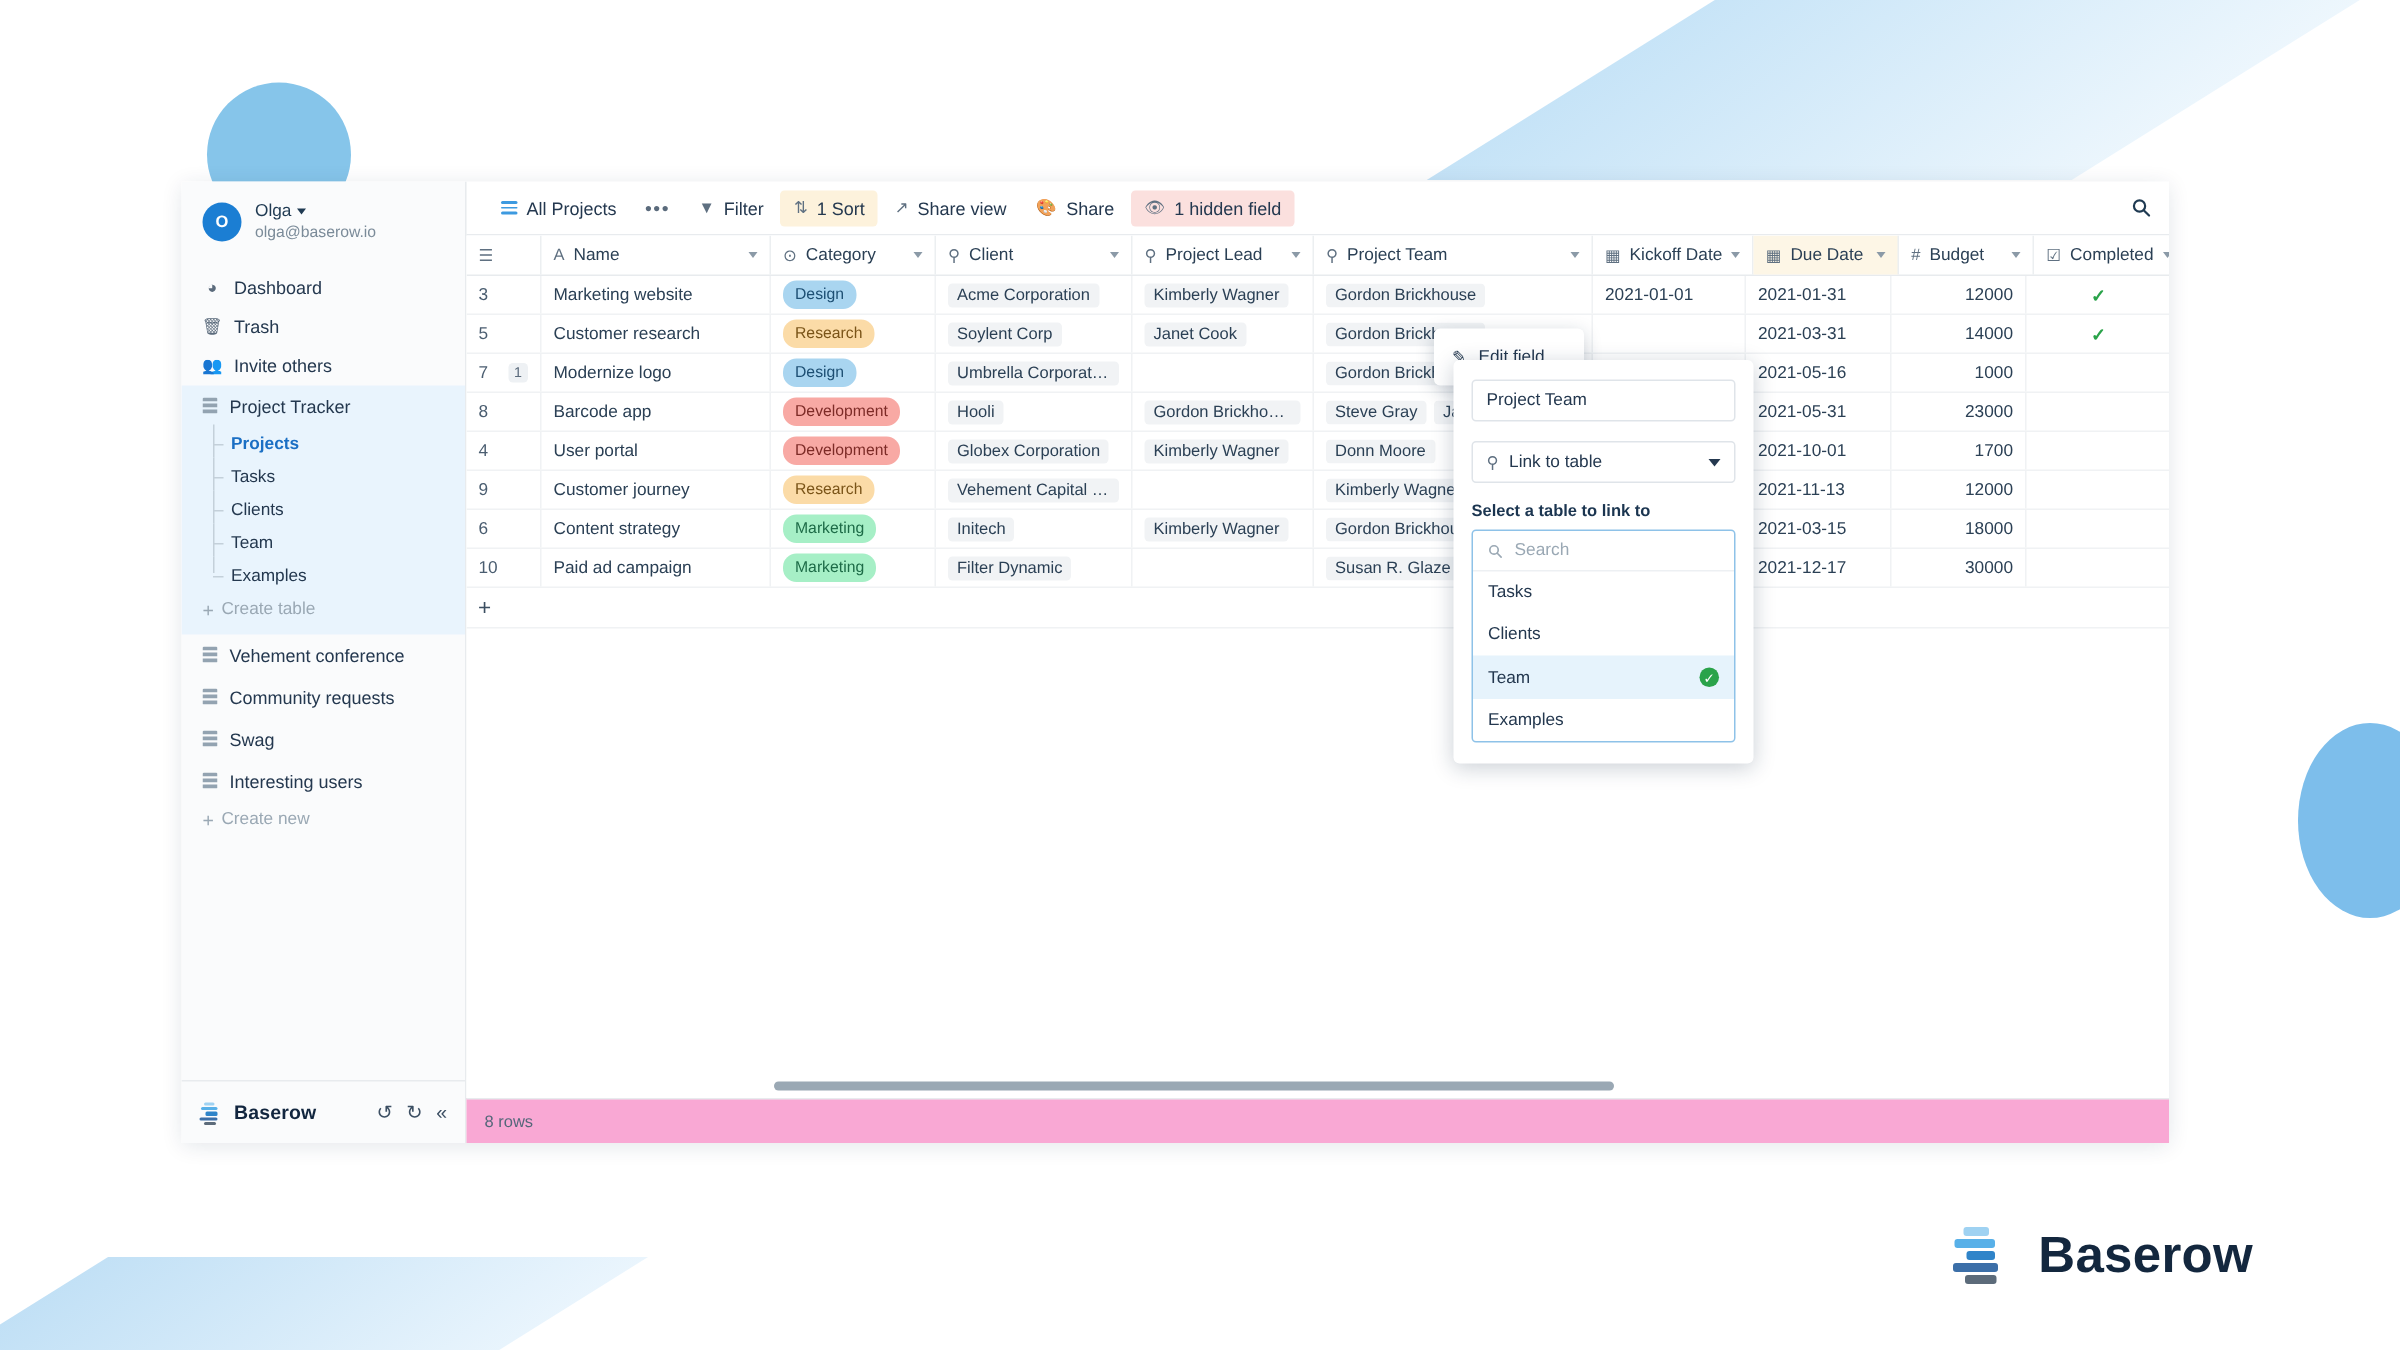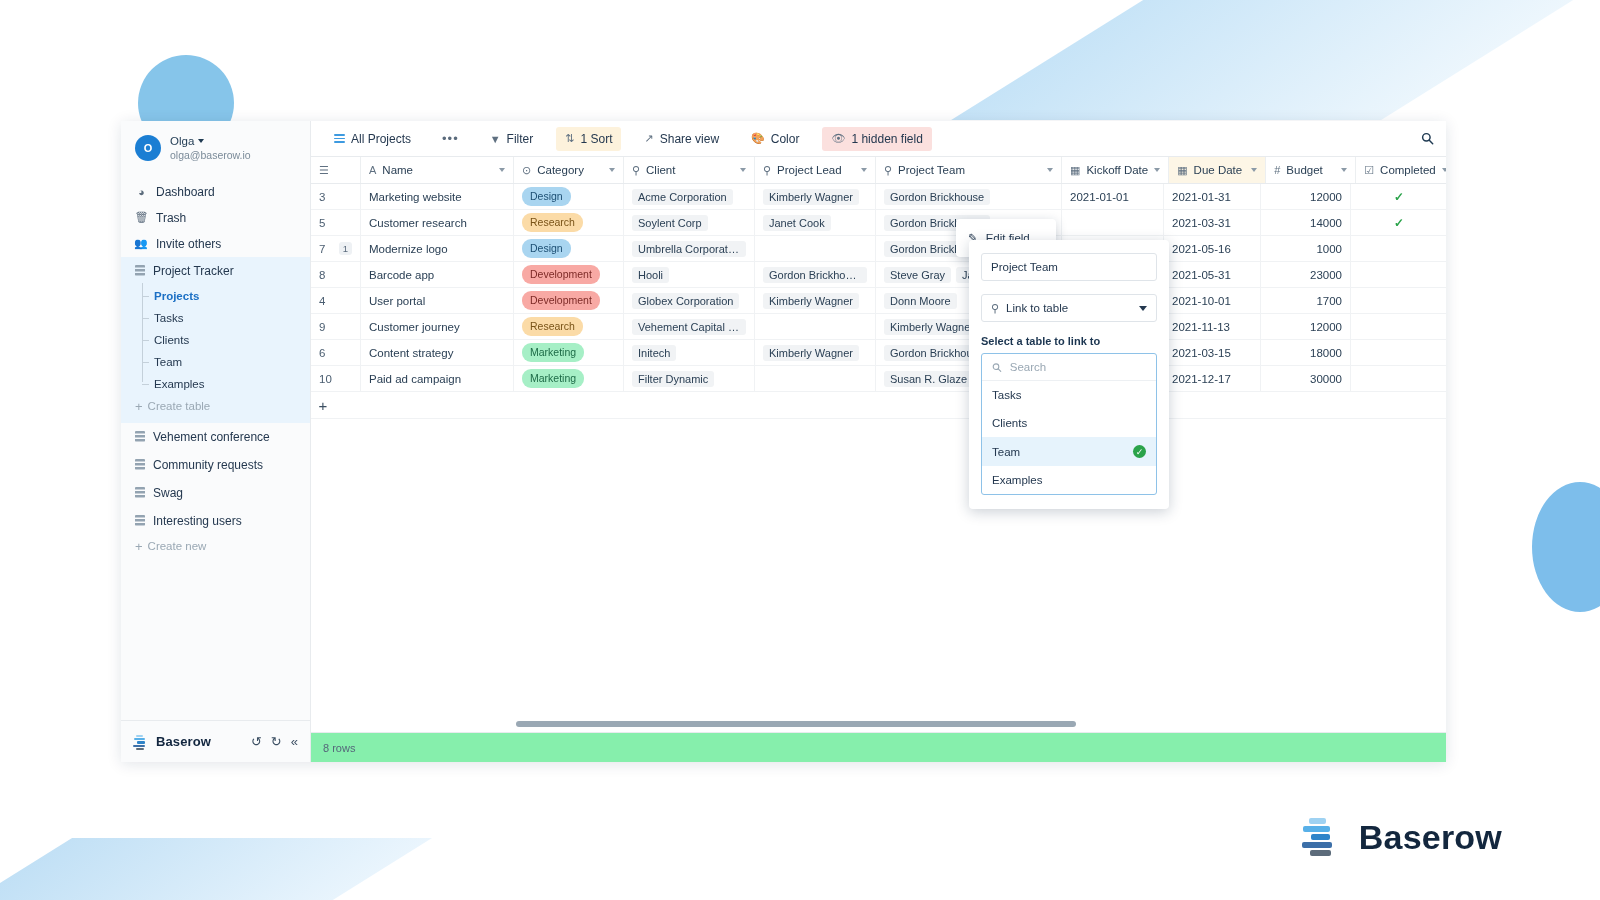--- a/index.html
+++ b/index.html
@@ -124,21 +124,21 @@
   .brand-mark { width: 16px; height: 16px; position: relative; }
   .brand-mark i { position: absolute; display:block; border-radius: 1px; }
   .brand-name { font-size: 13px; font-weight: 700; color: #12263f; letter-spacing: .1px; }
   .sb-foot-icons { margin-left: auto; display:flex; gap: 9px; color:#3c4f63; font-size: 13px; }
   .sb-foot-icons span { cursor: pointer; }
 
   
   .main { flex: 1; display: flex; flex-direction: column; min-width: 0; position: relative; }
   .toolbar {
     height: 36px; border-bottom: 1px solid #e8ebee;
-    display: flex; align-items: center; padding: 0 12px 0 14px; gap: 14px;
+    display: flex; align-items: center; padding: 0 12px 0 14px; gap: 2px;
   }
   .tb-item {
     display: flex; align-items: center; gap: 6px;
     font-size: 12px; color: #24384f; padding: 5px 9px;
     border-radius: 3px; cursor: pointer; white-space: nowrap;
   }
   .tb-item.warn { background: #fdf2dc; }
   .tb-item.danger { background: #fbe0de; }
   .tb-dots { color: #5b6b7c; font-size: 13px; letter-spacing: 1px; padding: 5px 8px; cursor: pointer; }
   .tb-search { margin-left: auto; color: #1f3a52; cursor: pointer; display:flex; }
@@ -193,21 +193,21 @@
   .check { color: #2aa34a; font-size: 12px; font-weight: 700; }
   .addrow {
     display: flex; height: 27px; border-bottom: 1px solid #f0f2f4;
     align-items: center;
   }
   .addrow .plus { width: 24px; text-align:center; font-size: 15px; color: #3b4e61; cursor:pointer; }
 
   .gfoot {
     height: 30px; border-top: 1px solid #e8ebee;
     display: flex; align-items: center; padding: 0 12px;
-    font-size: 11px; color: #55677a; background:#86efac;
+    font-size: 11px; color: #55677a; background:#f9a8d4;
   }
   .hscroll {
     position: absolute; left: 205px; bottom: 5px; height: 6px;
     width: 560px; background: #9aa8b4; border-radius: 3px; cursor: pointer;
   }
   .scrolltrack {
     position: absolute; left: 0; right: 0; bottom: 0; height: 14px;
     background: #fff;
   }
 
@@ -396,21 +396,21 @@
         <div class="tb-item warn">
           <span class="fic">⇅</span>
           <span>1 Sort</span>
         </div>
         <div class="tb-item">
           <span class="fic">↗</span>
           <span>Share view</span>
         </div>
         <div class="tb-item">
           <span class="fic">🎨</span>
-          <span>Color</span>
+          <span>Share</span>
         </div>
         <div class="tb-item danger">
           <span class="fic">👁</span>
           <span>1 hidden field</span>
         </div>
         <div class="tb-search">
           <svg width="13" height="13" viewBox="0 0 16 16" fill="none" stroke="#1f3a52" stroke-width="1.8">
             <circle cx="6.6" cy="6.6" r="4.6"></circle>
               <line x1="10.2" y1="10.2" x2="14.4" y2="14.4" stroke-linecap="round"></line>
           </svg>

